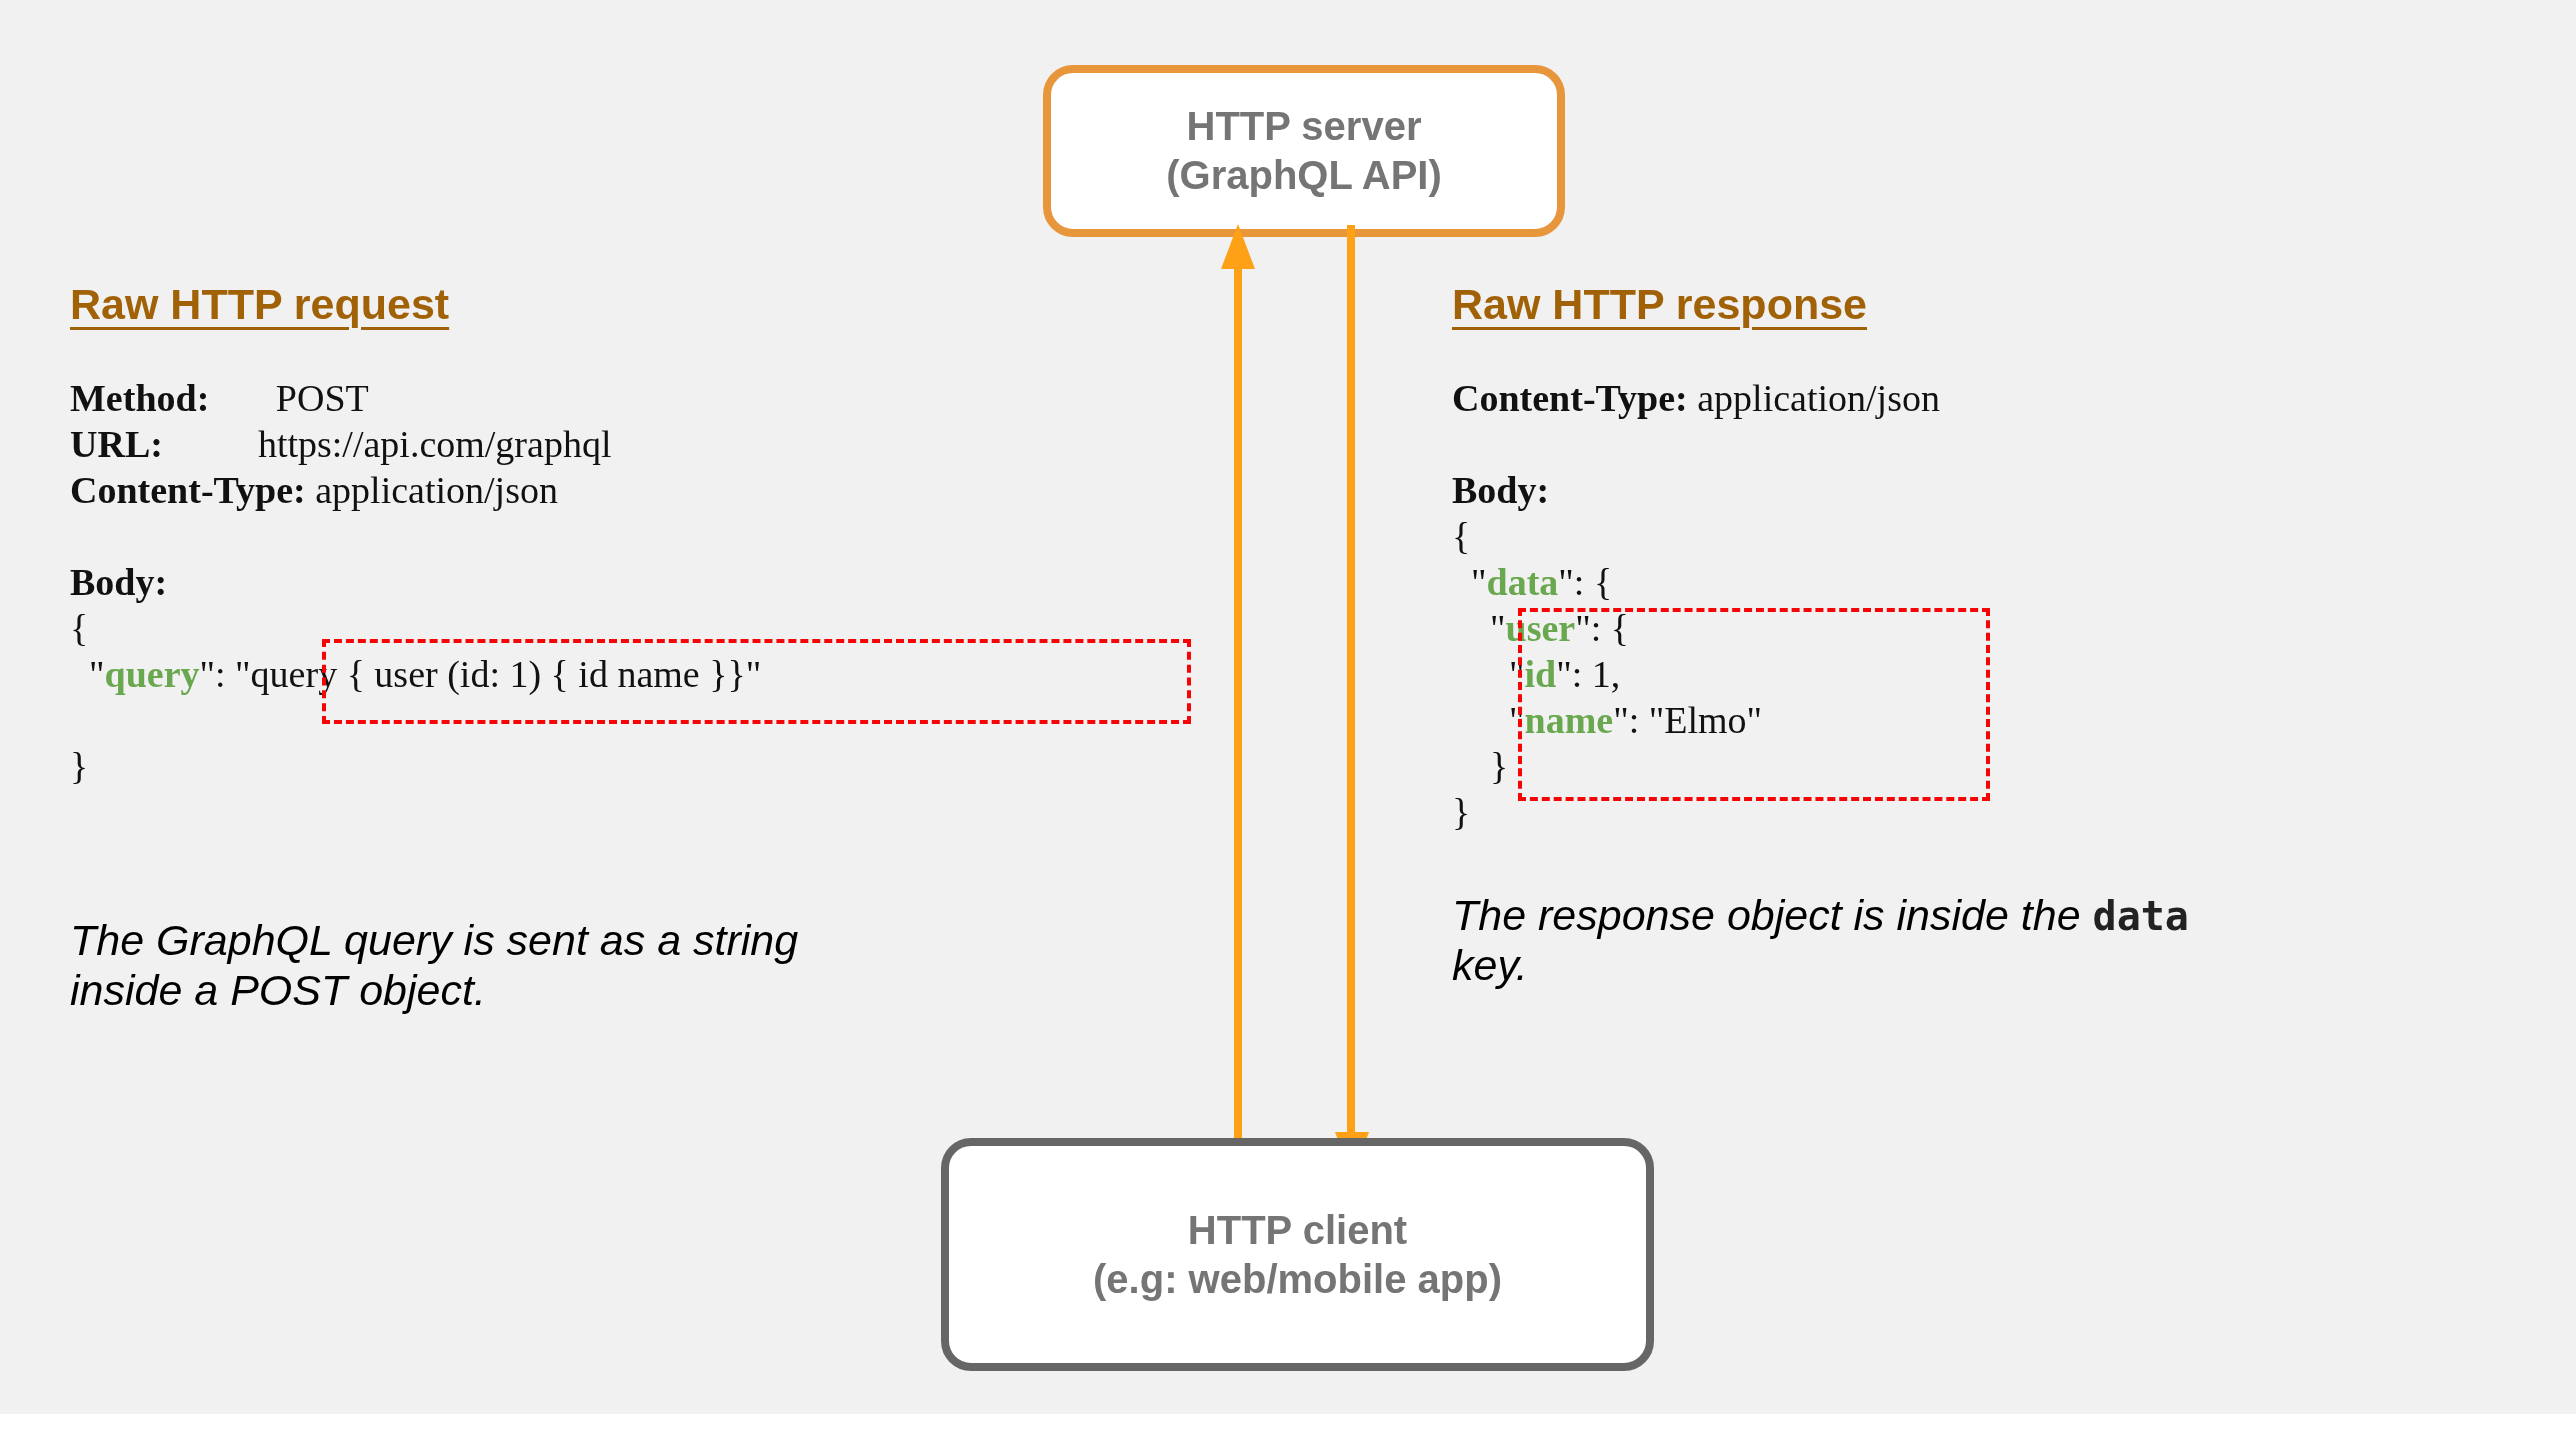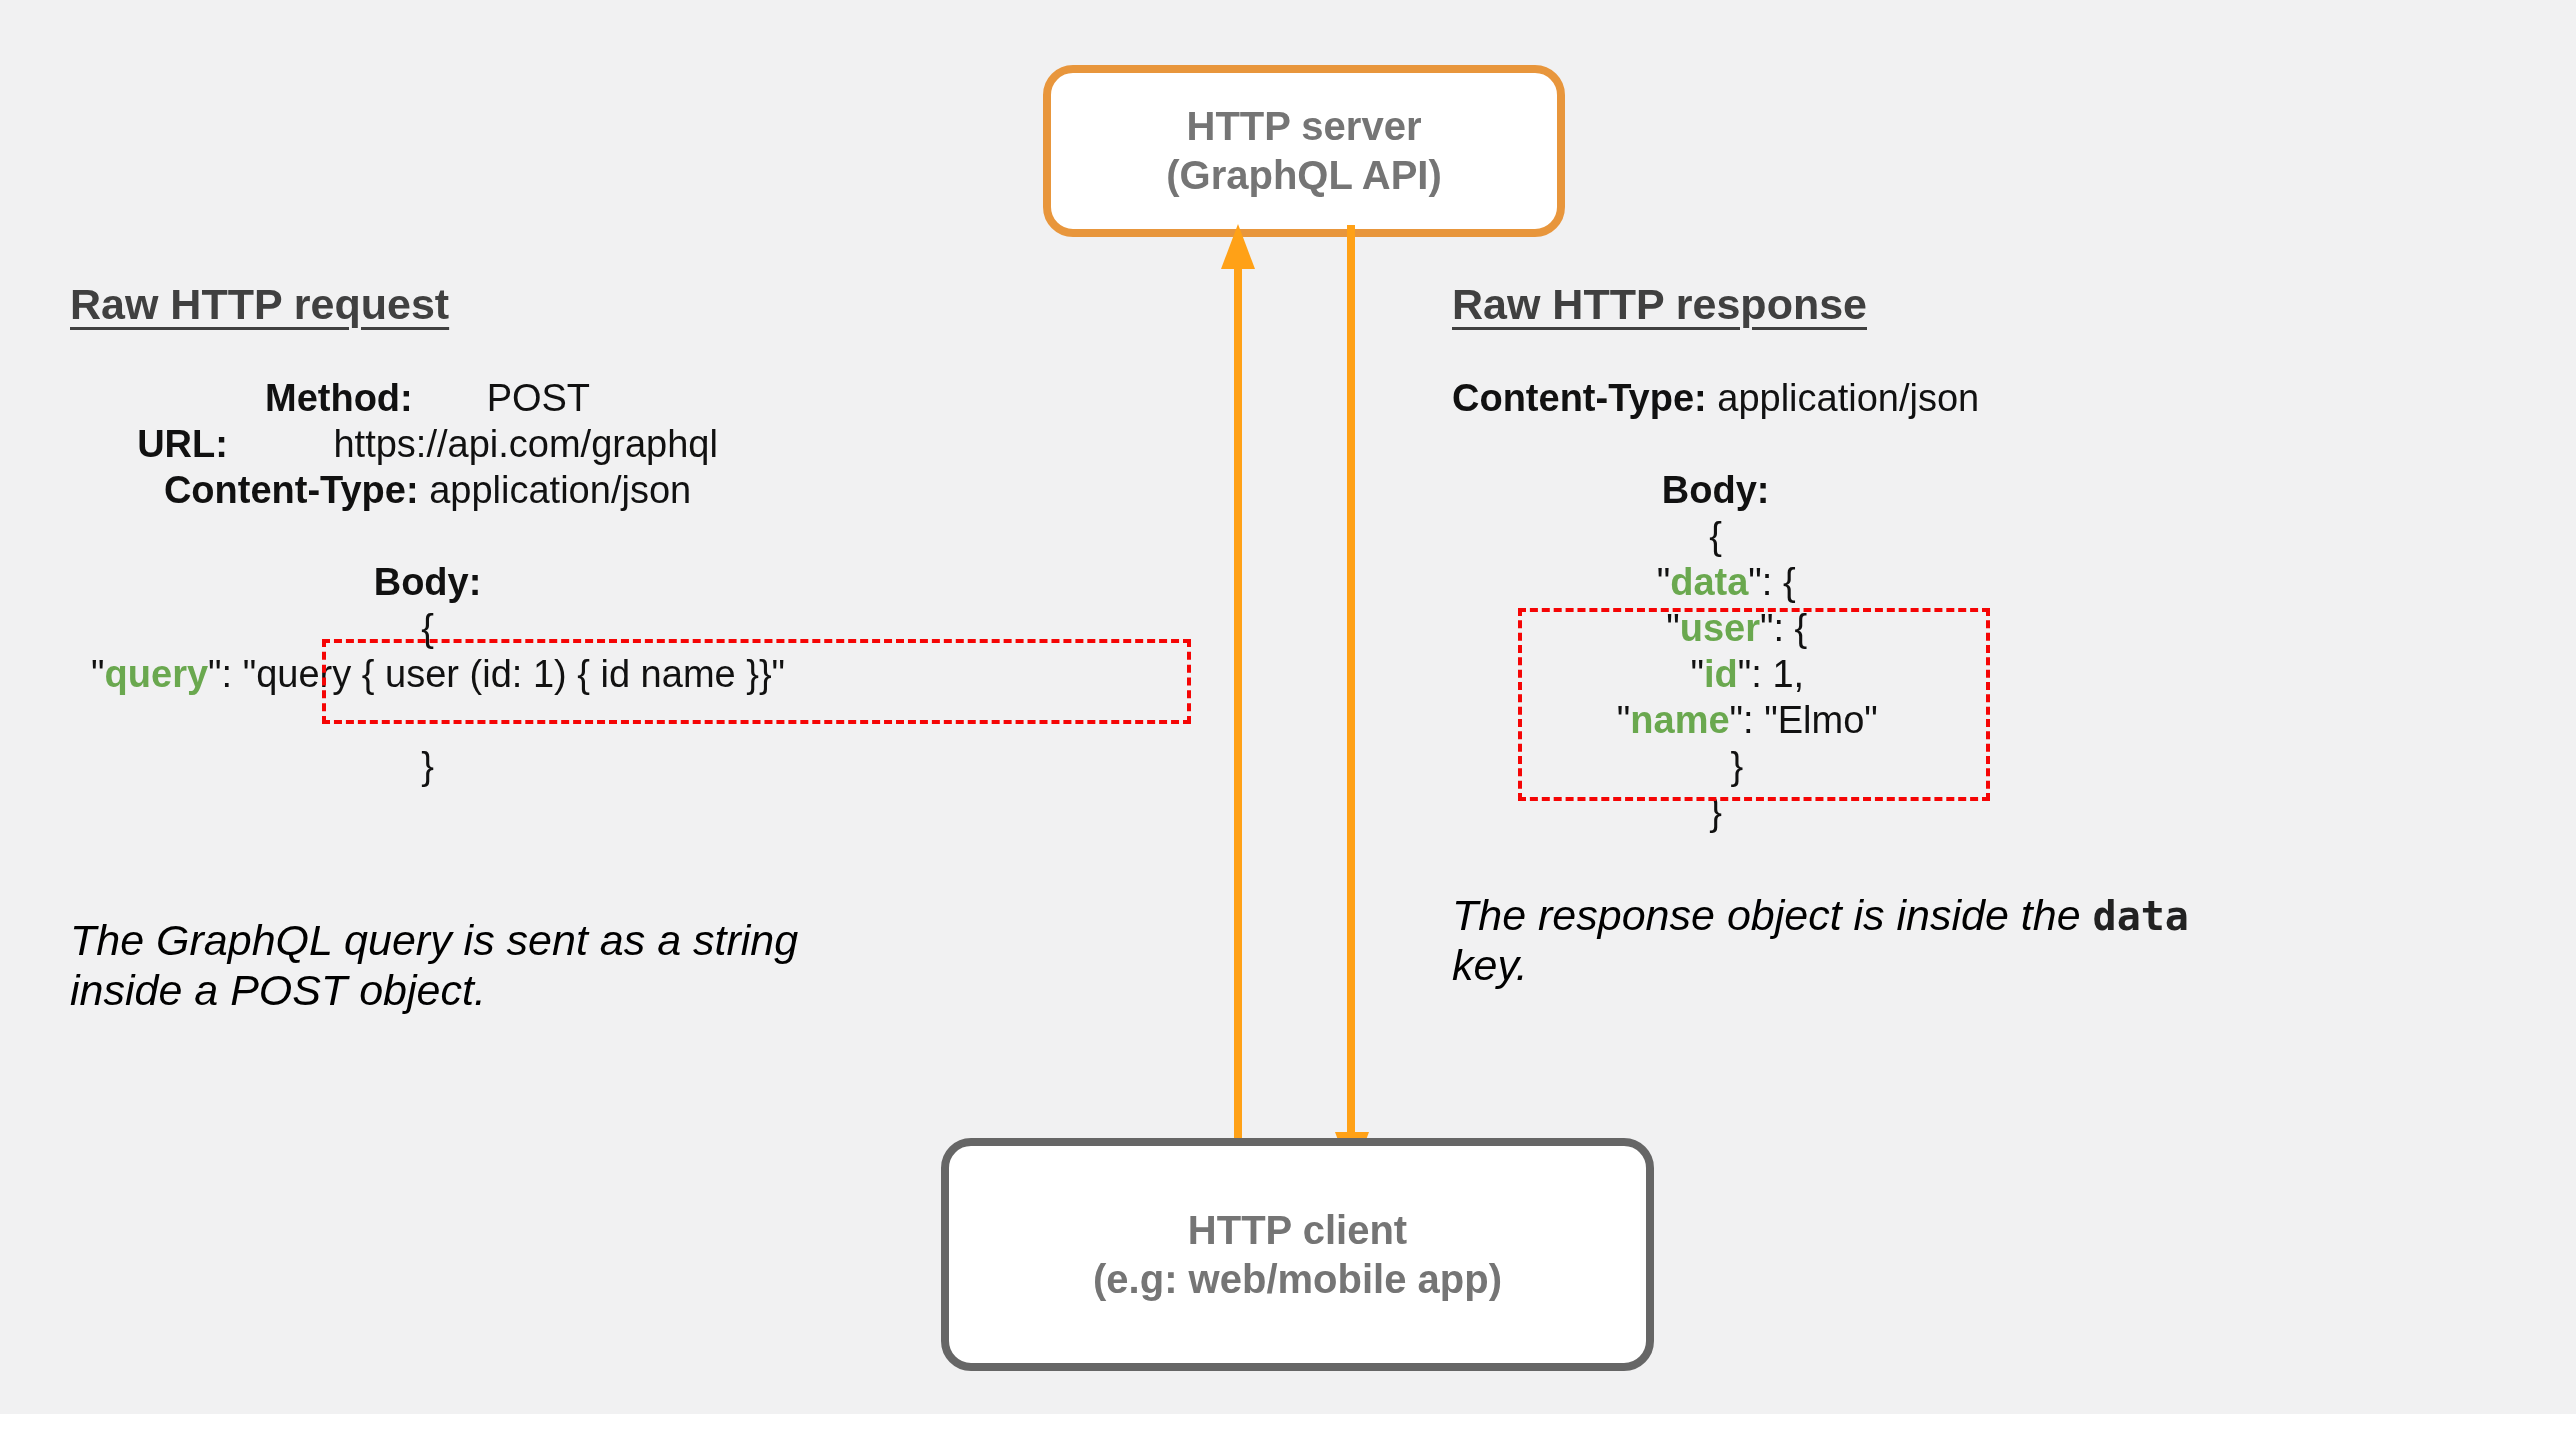--- a/index.html
+++ b/index.html
@@ -31,29 +31,29 @@
   .node.client{left:941px;top:1138px;width:697px;height:217px;border:8px solid var(--gray-border);}
 
   
   .arrow-line{position:absolute;width:8px;background:var(--orange-arrow);}
   .arrow-head{position:absolute;width:0;height:0;}
   .arrow-head.up{border-left:17px solid transparent;border-right:17px solid transparent;border-bottom:45px solid var(--orange-arrow);}
   .arrow-head.down{border-left:17px solid transparent;border-right:17px solid transparent;border-top:45px solid var(--orange-arrow);}
 
   
   .heading{
-    position:absolute;font-size:43px;font-weight:bold;color:#404040;
+    position:absolute;font-size:43px;font-weight:bold;color:#a16207;
     text-decoration:underline;text-decoration-thickness:3px;text-underline-offset:8px;
     white-space:nowrap;
   }
 
   
   .code{
-    position:absolute;font-family:Liberation Sans, sans-serif;
-    font-size:38px;color:var(--ink);text-align:center;
+    position:absolute;font-family:Liberation Serif, serif;
+    font-size:38px;color:var(--ink);
   }
   .code .line{height:46px;line-height:46px;white-space:pre;}
   .code .b{font-weight:bold;}
   .code .key{color:var(--key-green);font-weight:bold;}
 
   
   .dashed-box{position:absolute;border:4px dashed var(--red);}
 
   
   .caption{position:absolute;font-size:43px;font-style:italic;color:#000;}

